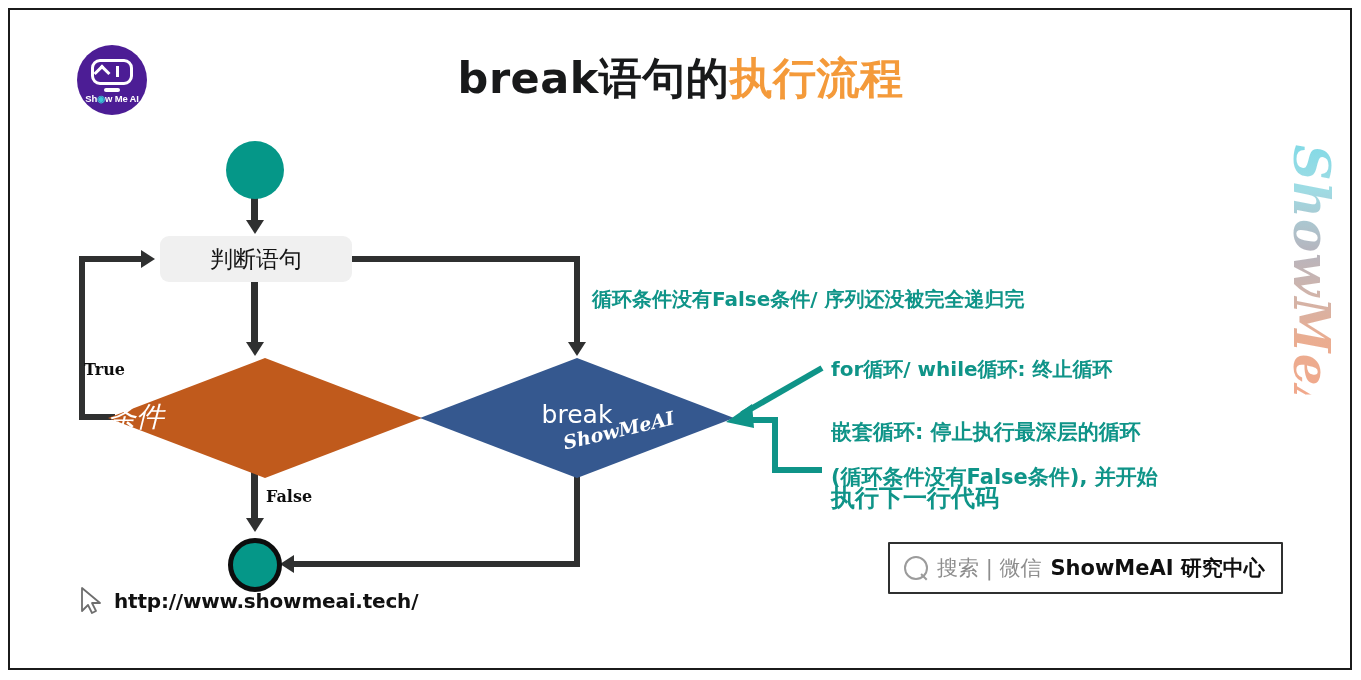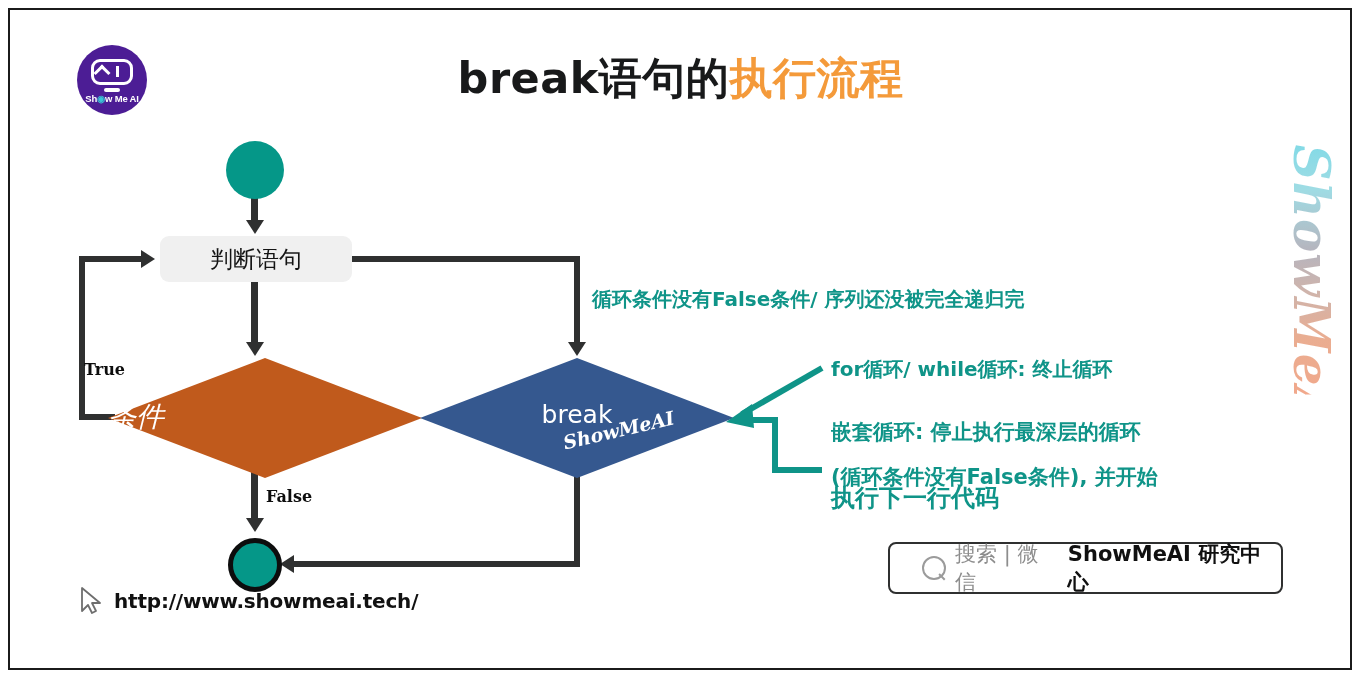--- a/index.html
+++ b/index.html
@@ -205,25 +205,25 @@
   #note-l3   { left: 831px; top: 482px; font-size: 24px; }
 
   
   #search-pill {
     position: absolute;
     left: 888px;
     top: 542px;
     width: 395px;
     height: 52px;
     border: 2px solid #2f3030;
-    border-radius: 8px;
+    border-radius: 1px;
     box-sizing: border-box;
     display: flex;
     align-items: center;
-    padding-left: 32px;
+    padding-left: 14px;
     gap: 9px;
     background: #ffffff;
   }
   #search-pill .mag {
     position: relative;
     width: 20px;
     height: 20px;
     border: 2.2px solid #9b9b9b;
     border-radius: 50%;
     flex: none;

